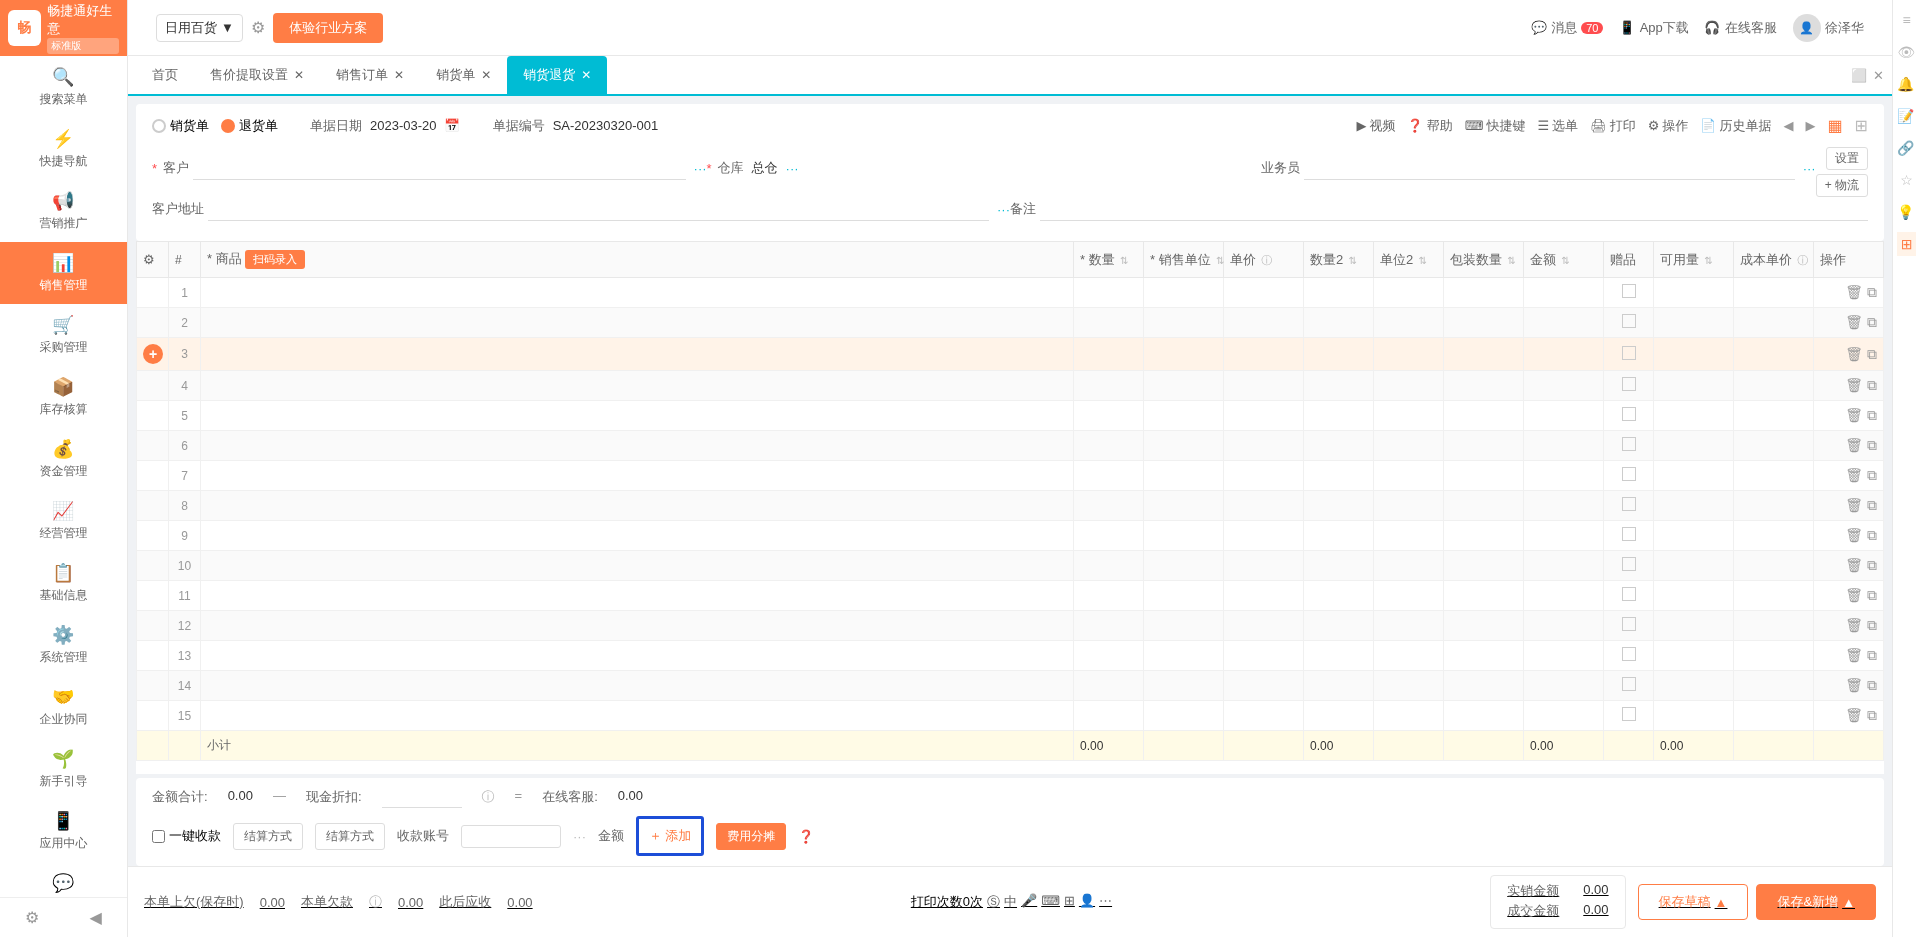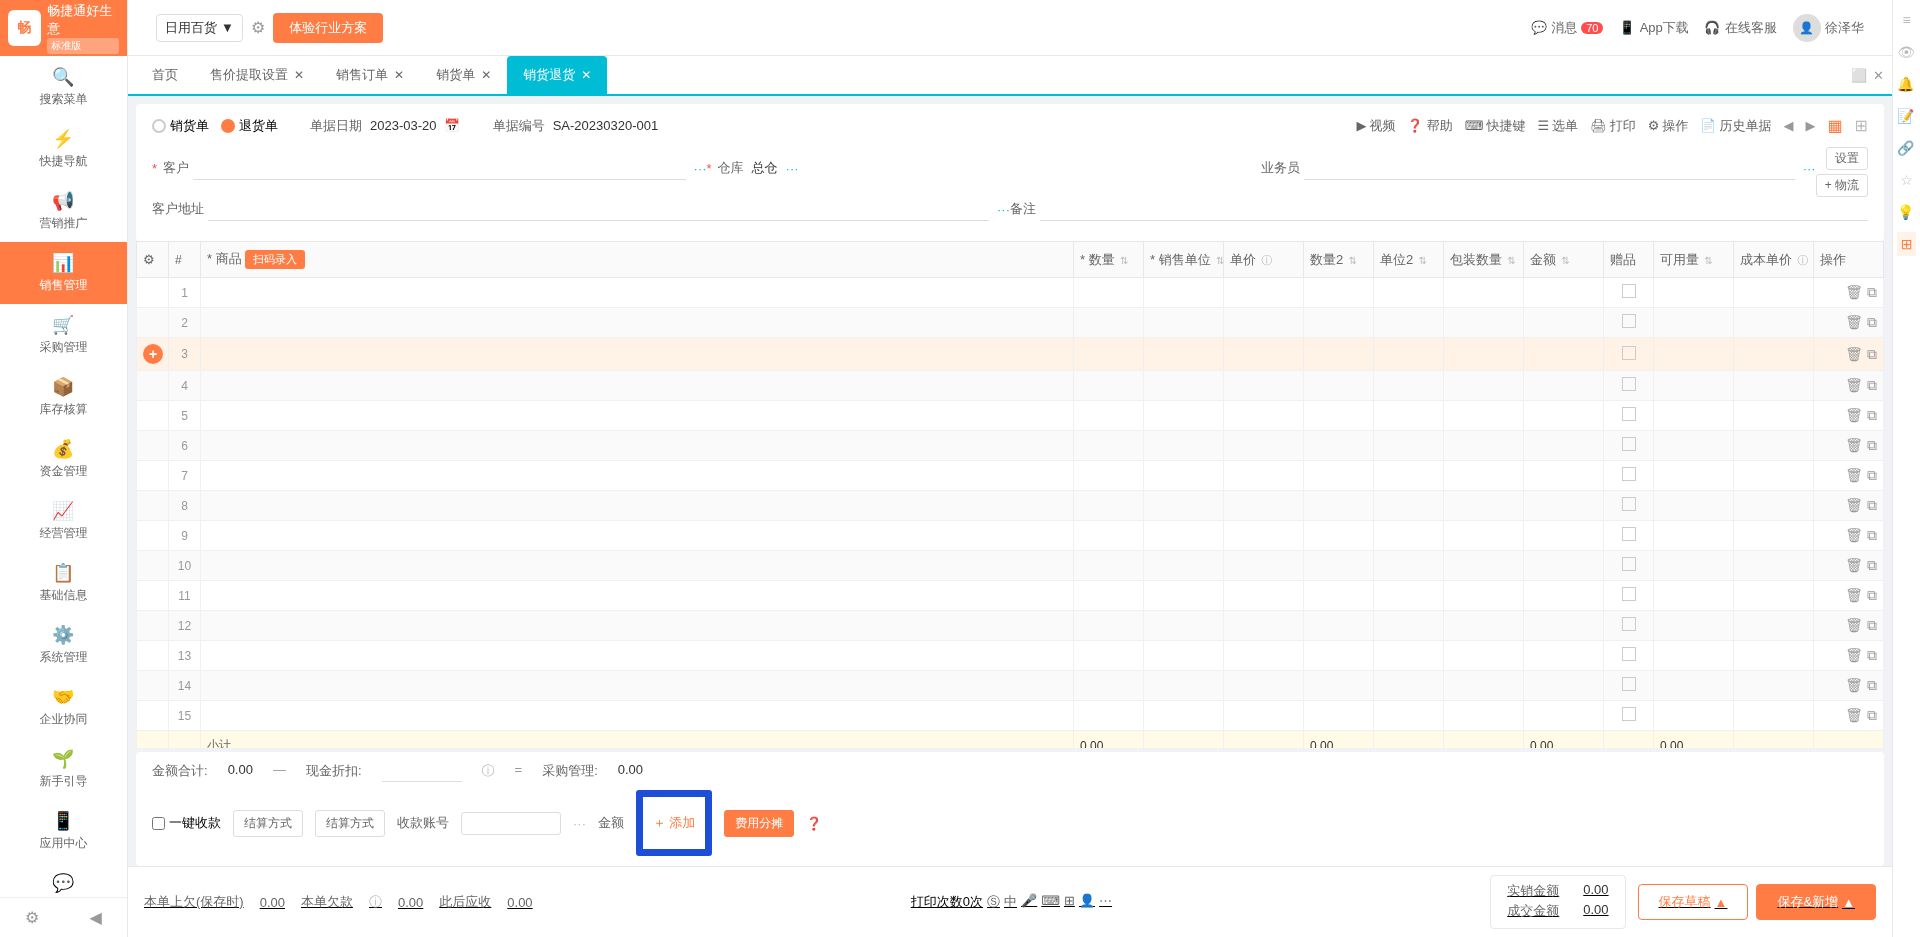--- a/index.html
+++ b/index.html
@@ -90,21 +90,21 @@
     .bottom-row1 { display: flex; align-items: center; gap: 12px; margin-bottom: 8px; }
     .bottom-formula { display: flex; gap: 20px; }
     .bottom-label { color: #666; }
     .bottom-value { color: #333; }
     .bottom-dash { color: #999; }
     .bottom-equals { color: #999; }
     .bottom-row2 { display: flex; align-items: center; gap: 12px; }
     .bottom-check { display: flex; align-items: center; gap: 4px; }
     .payment-btn { background: #fff; border: 1px solid #ddd; border-radius: 3px; padding: 4px 10px; cursor: pointer; color: #666; font-size: 12px; }
     .payment-btn.active { background: #ff7d45; color: #fff; border-color: #ff7d45; }
-    .add-btn { background: #fff; border: 7px solid #1d4ed8; color: #ff7d45; border-radius: 3px; padding: 17px 10px; cursor: pointer; font-size: 12px; }
+    .add-btn { background: #fff; border: 3px solid #1d4ed8; color: #ff7d45; border-radius: 3px; padding: 8px 10px; cursor: pointer; font-size: 12px; }
 
     
     .footer-bar { background: #fff; border-top: 1px solid #e8e8e8; padding: 8px 16px; display: flex; align-items: center; justify-content: space-between; flex-shrink: 0; text-decoration: underline; }
     .footer-left { display: flex; align-items: center; gap: 16px; color: #666; font-size: 12px; }
     .footer-center { display: flex; align-items: center; gap: 4px; }
     .footer-right-summary { background: #fff; border: 1px solid #e8e8e8; border-radius: 4px; padding: 6px 16px; text-align: right; }
     .summary-row { display: flex; justify-content: space-between; gap: 24px; font-size: 13px; color: #666; margin-bottom: 2px; }
     .summary-row .amount { color: #333; font-weight: 500; }
     .footer-buttons { display: flex; gap: 8px; }
     .btn-save-draft { background: #fff; border: 1px solid #ff7d45; color: #ff7d45; border-radius: 4px; padding: 8px 20px; cursor: pointer; font-size: 13px; display: flex; align-items: center; gap: 4px; }
@@ -861,21 +861,21 @@
     <div class="bottom-area">
       <div class="bottom-row1">
         <div class="bottom-formula">
           <span class="bottom-label">金额合计:</span>
           <span class="bottom-value">0.00</span>
           <span class="bottom-dash">—</span>
           <span class="bottom-label">现金折扣:</span>
           <input style="width: 80px; border-top: none; border-right: none; border-left: none; border-image: initial; border-bottom: 1px solid rgb(221, 221, 221); padding: 2px 4px;">
           <span style="color:#bbb;cursor:pointer;">ⓘ</span>
           <span class="bottom-equals">=</span>
-          <span class="bottom-label">采购管理:</span>
+          <span class="bottom-label">在线客服:</span>
           <span class="bottom-value">0.00</span>
         </div>
       </div>
       <div class="bottom-row2">
         <div class="bottom-check">
           <input type="checkbox" style="">
           <span>一键收款</span>
         </div>
         <button class="payment-btn">结算方式</button>
         <button class="payment-btn">结算方式</button>

